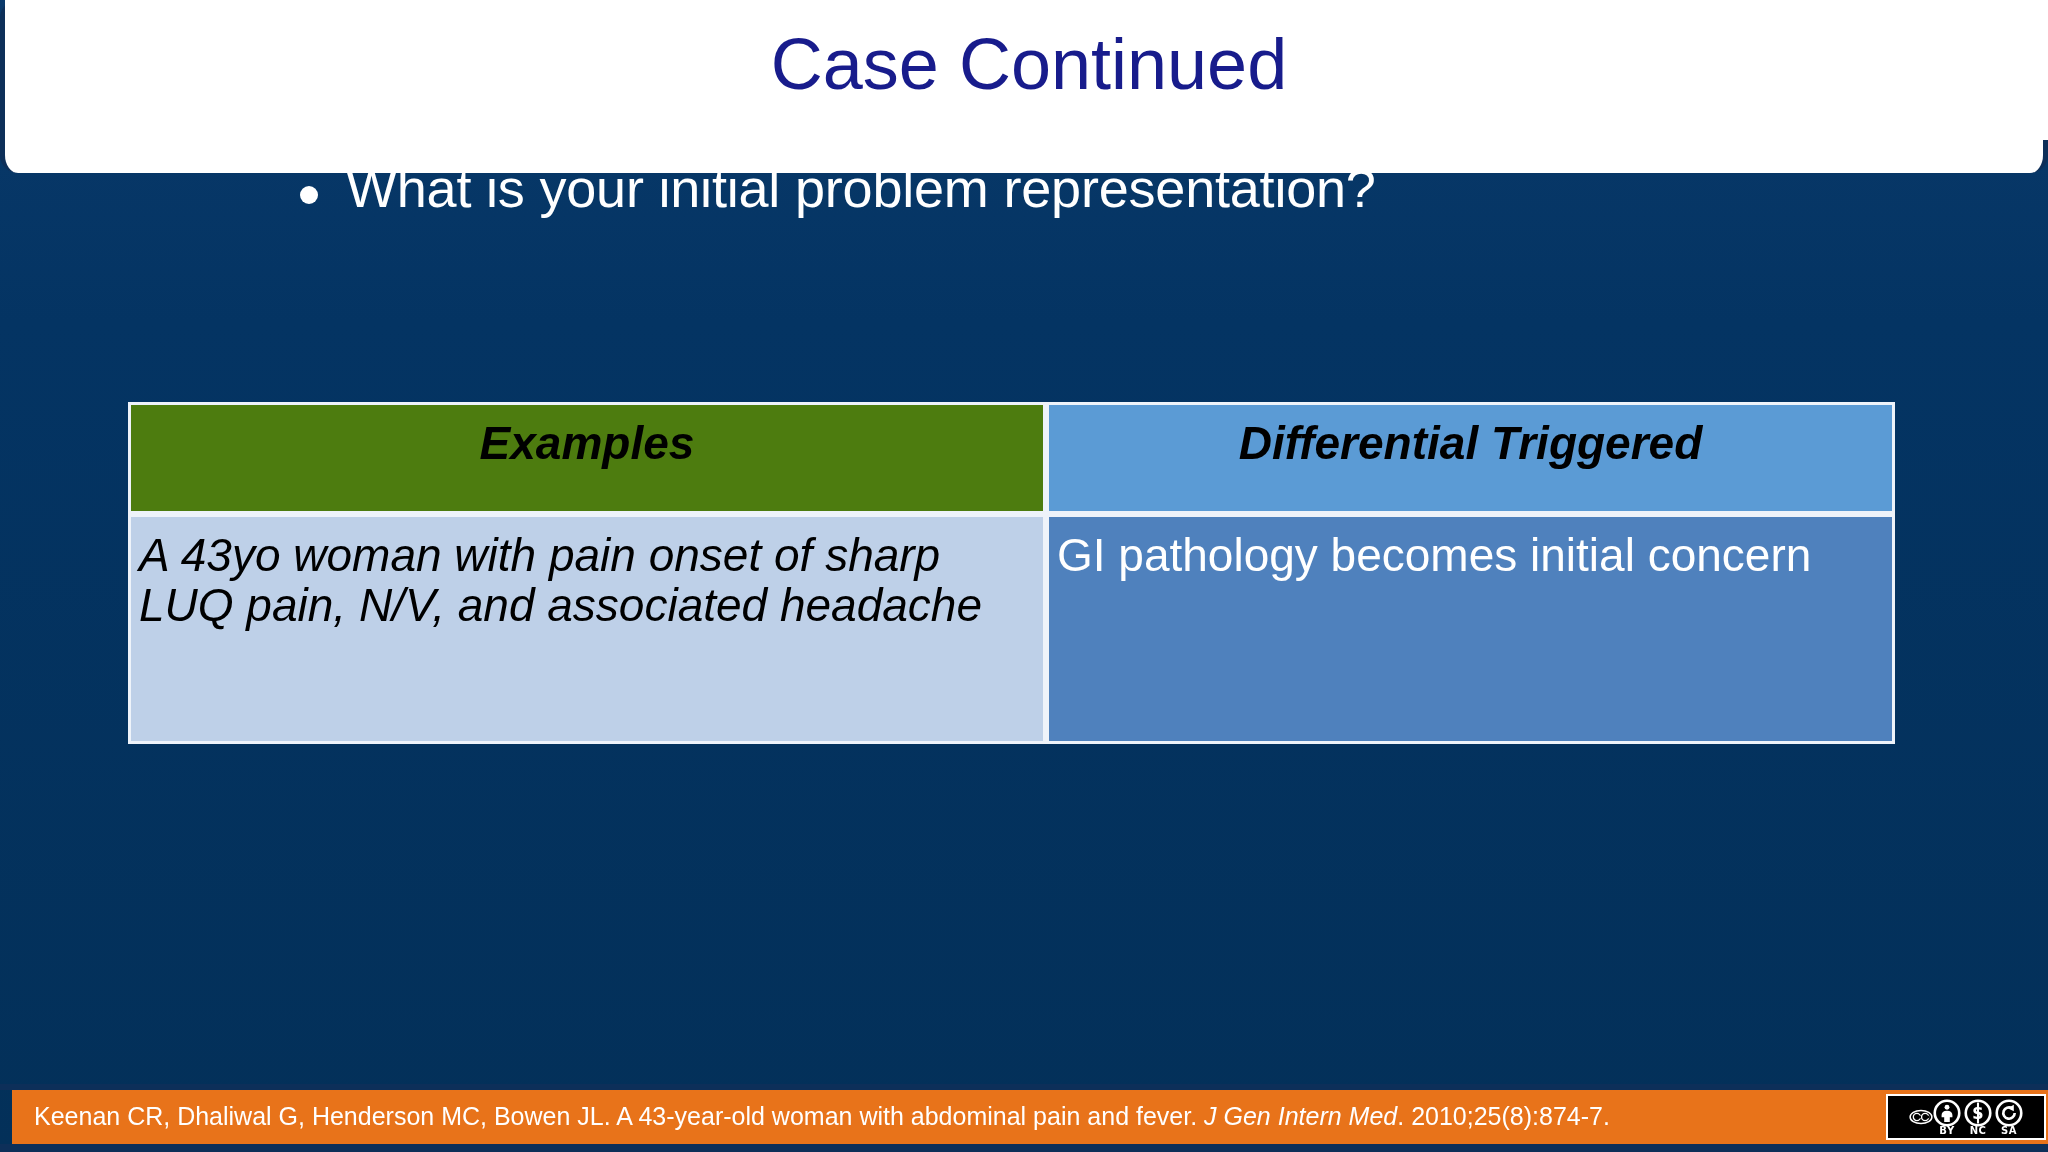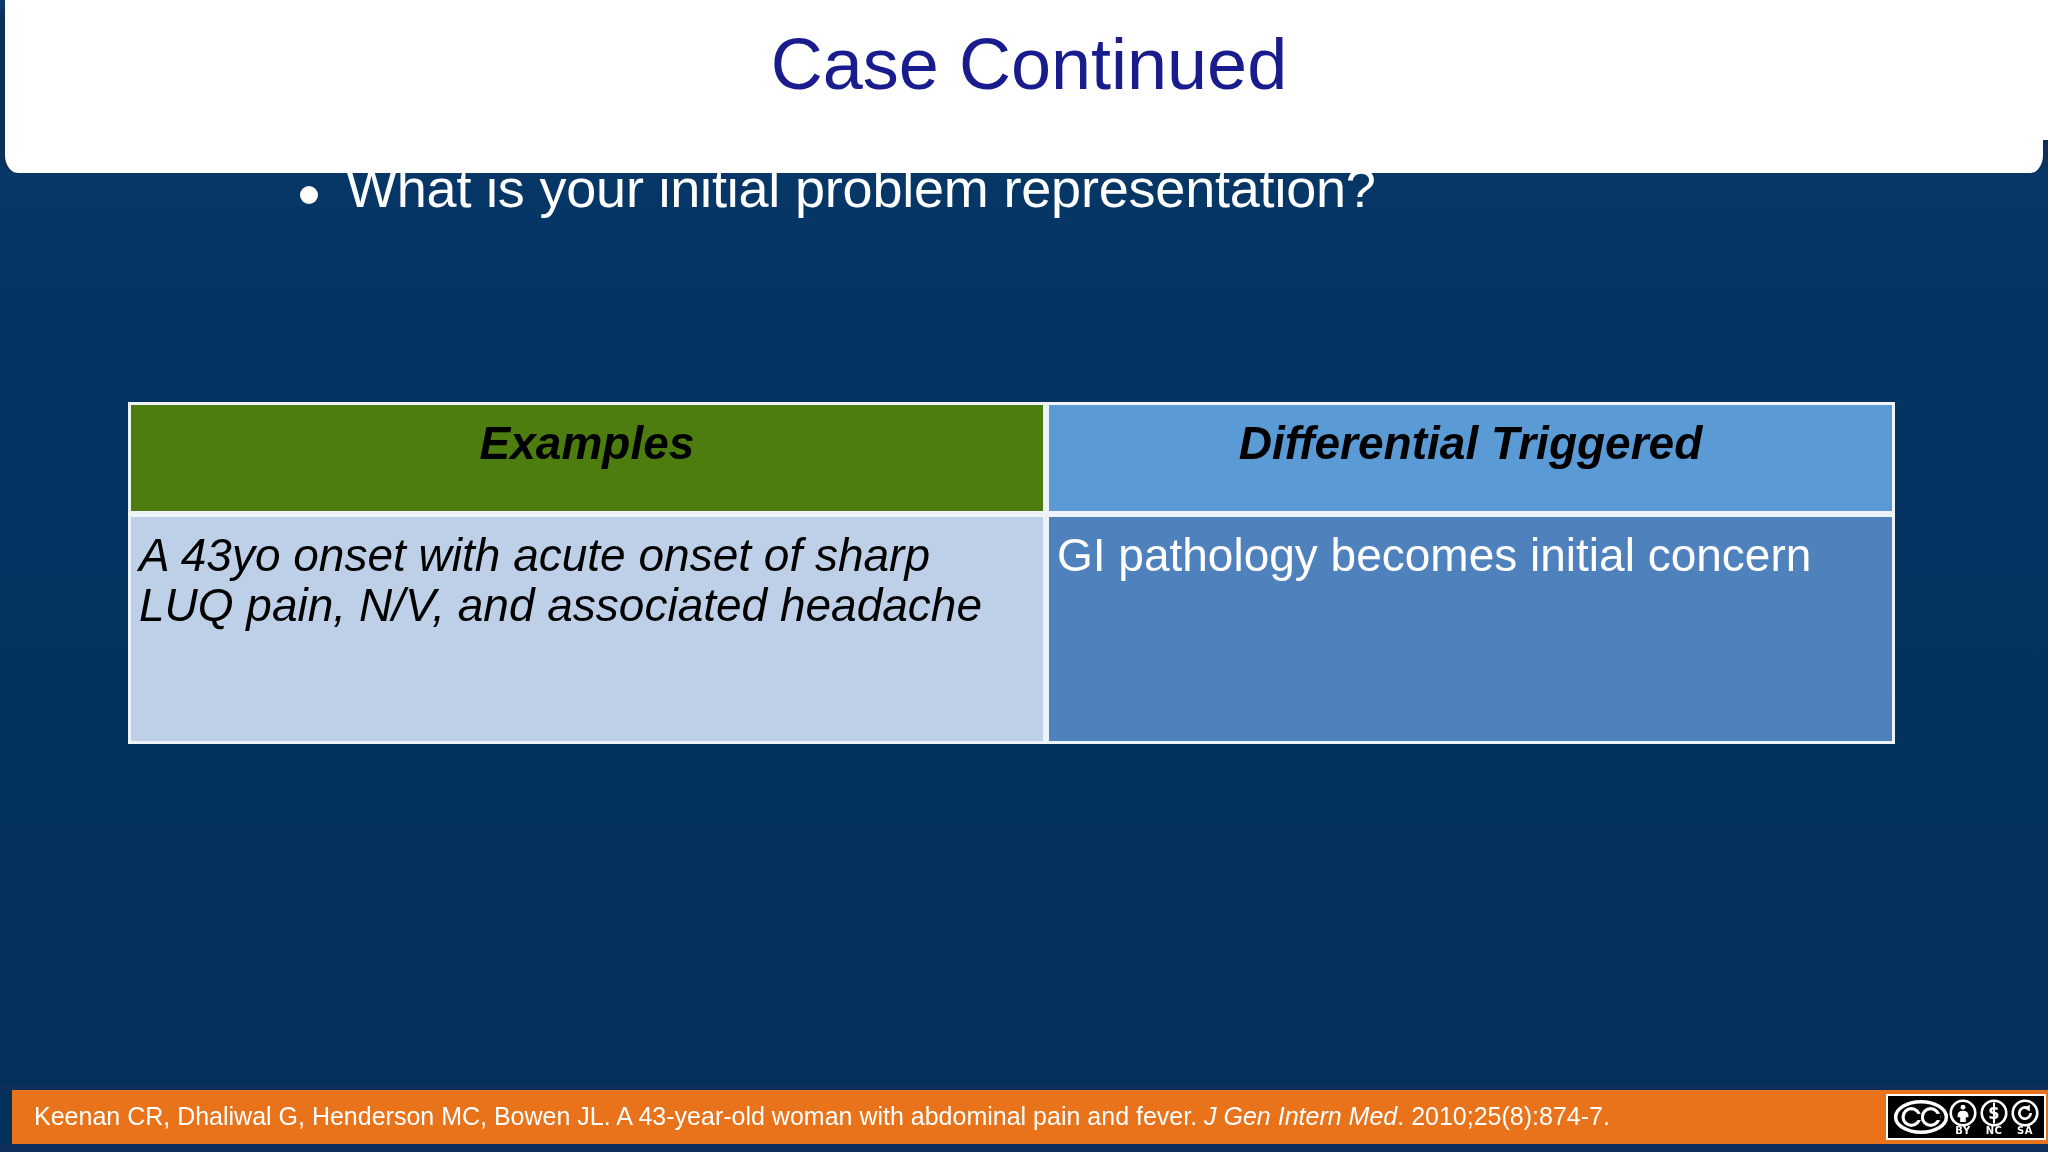--- a/index.html
+++ b/index.html
@@ -188,21 +188,21 @@
     flex: 0 0 auto;
     width: 160px;
     height: 46px;
     margin-right: 14px;
     background: #000000;
     border: 2px solid #ffffff;
     box-sizing: border-box;
     display: flex;
     align-items: center;
     justify-content: space-between;
-    padding: 0 5px;
+    padding: 0 21px;
   }
   .cc-mark {
     width: 58px;
     height: 36px;
     display: block;
   }
   .cc-icons {
     display: flex;
     flex-direction: column;
     align-items: center;
@@ -279,21 +279,21 @@
           <span class="hdr-text">Examples</span>
         </th>
         <th class="hdr-right">
           <span class="hdr-text">Differential Triggered</span>
         </th>
       </tr>
     </thead>
     <tbody>
       <tr class="row-2">
         <td class="cell-left-2">
-          <span class="body-text-left">A 43yo onset with acute onset of sharp LUQ pain, N/V, and associated headache</span>
+          <span class="body-text-left">A 43yo woman with pain onset of sharp LUQ pain, N/V, and associated headache</span>
         </td>
         <td class="cell-right">
           <span class="body-text-right">GI pathology becomes initial concern</span>
         </td>
       </tr>
     </tbody>
   </table>
 
   <div class="citation-top-strip"></div>
 

